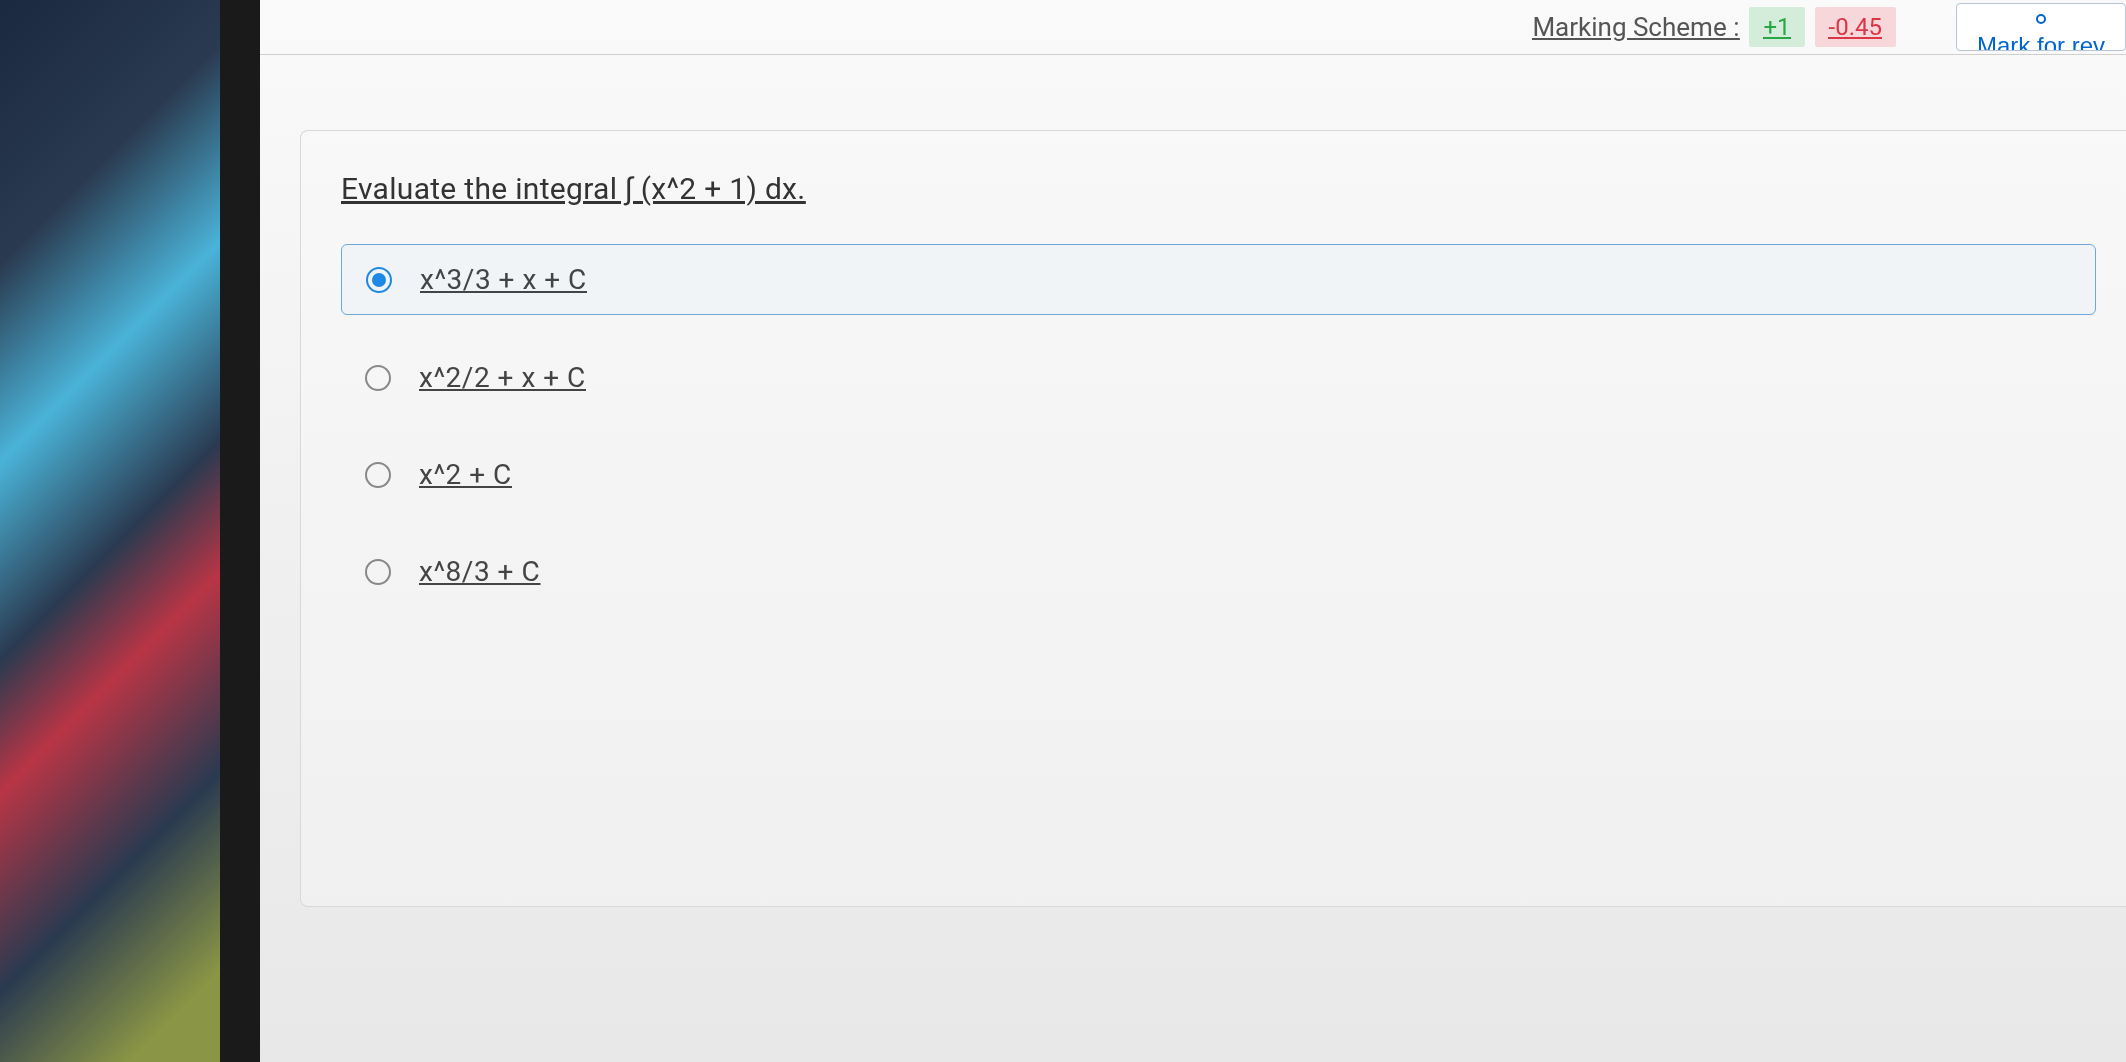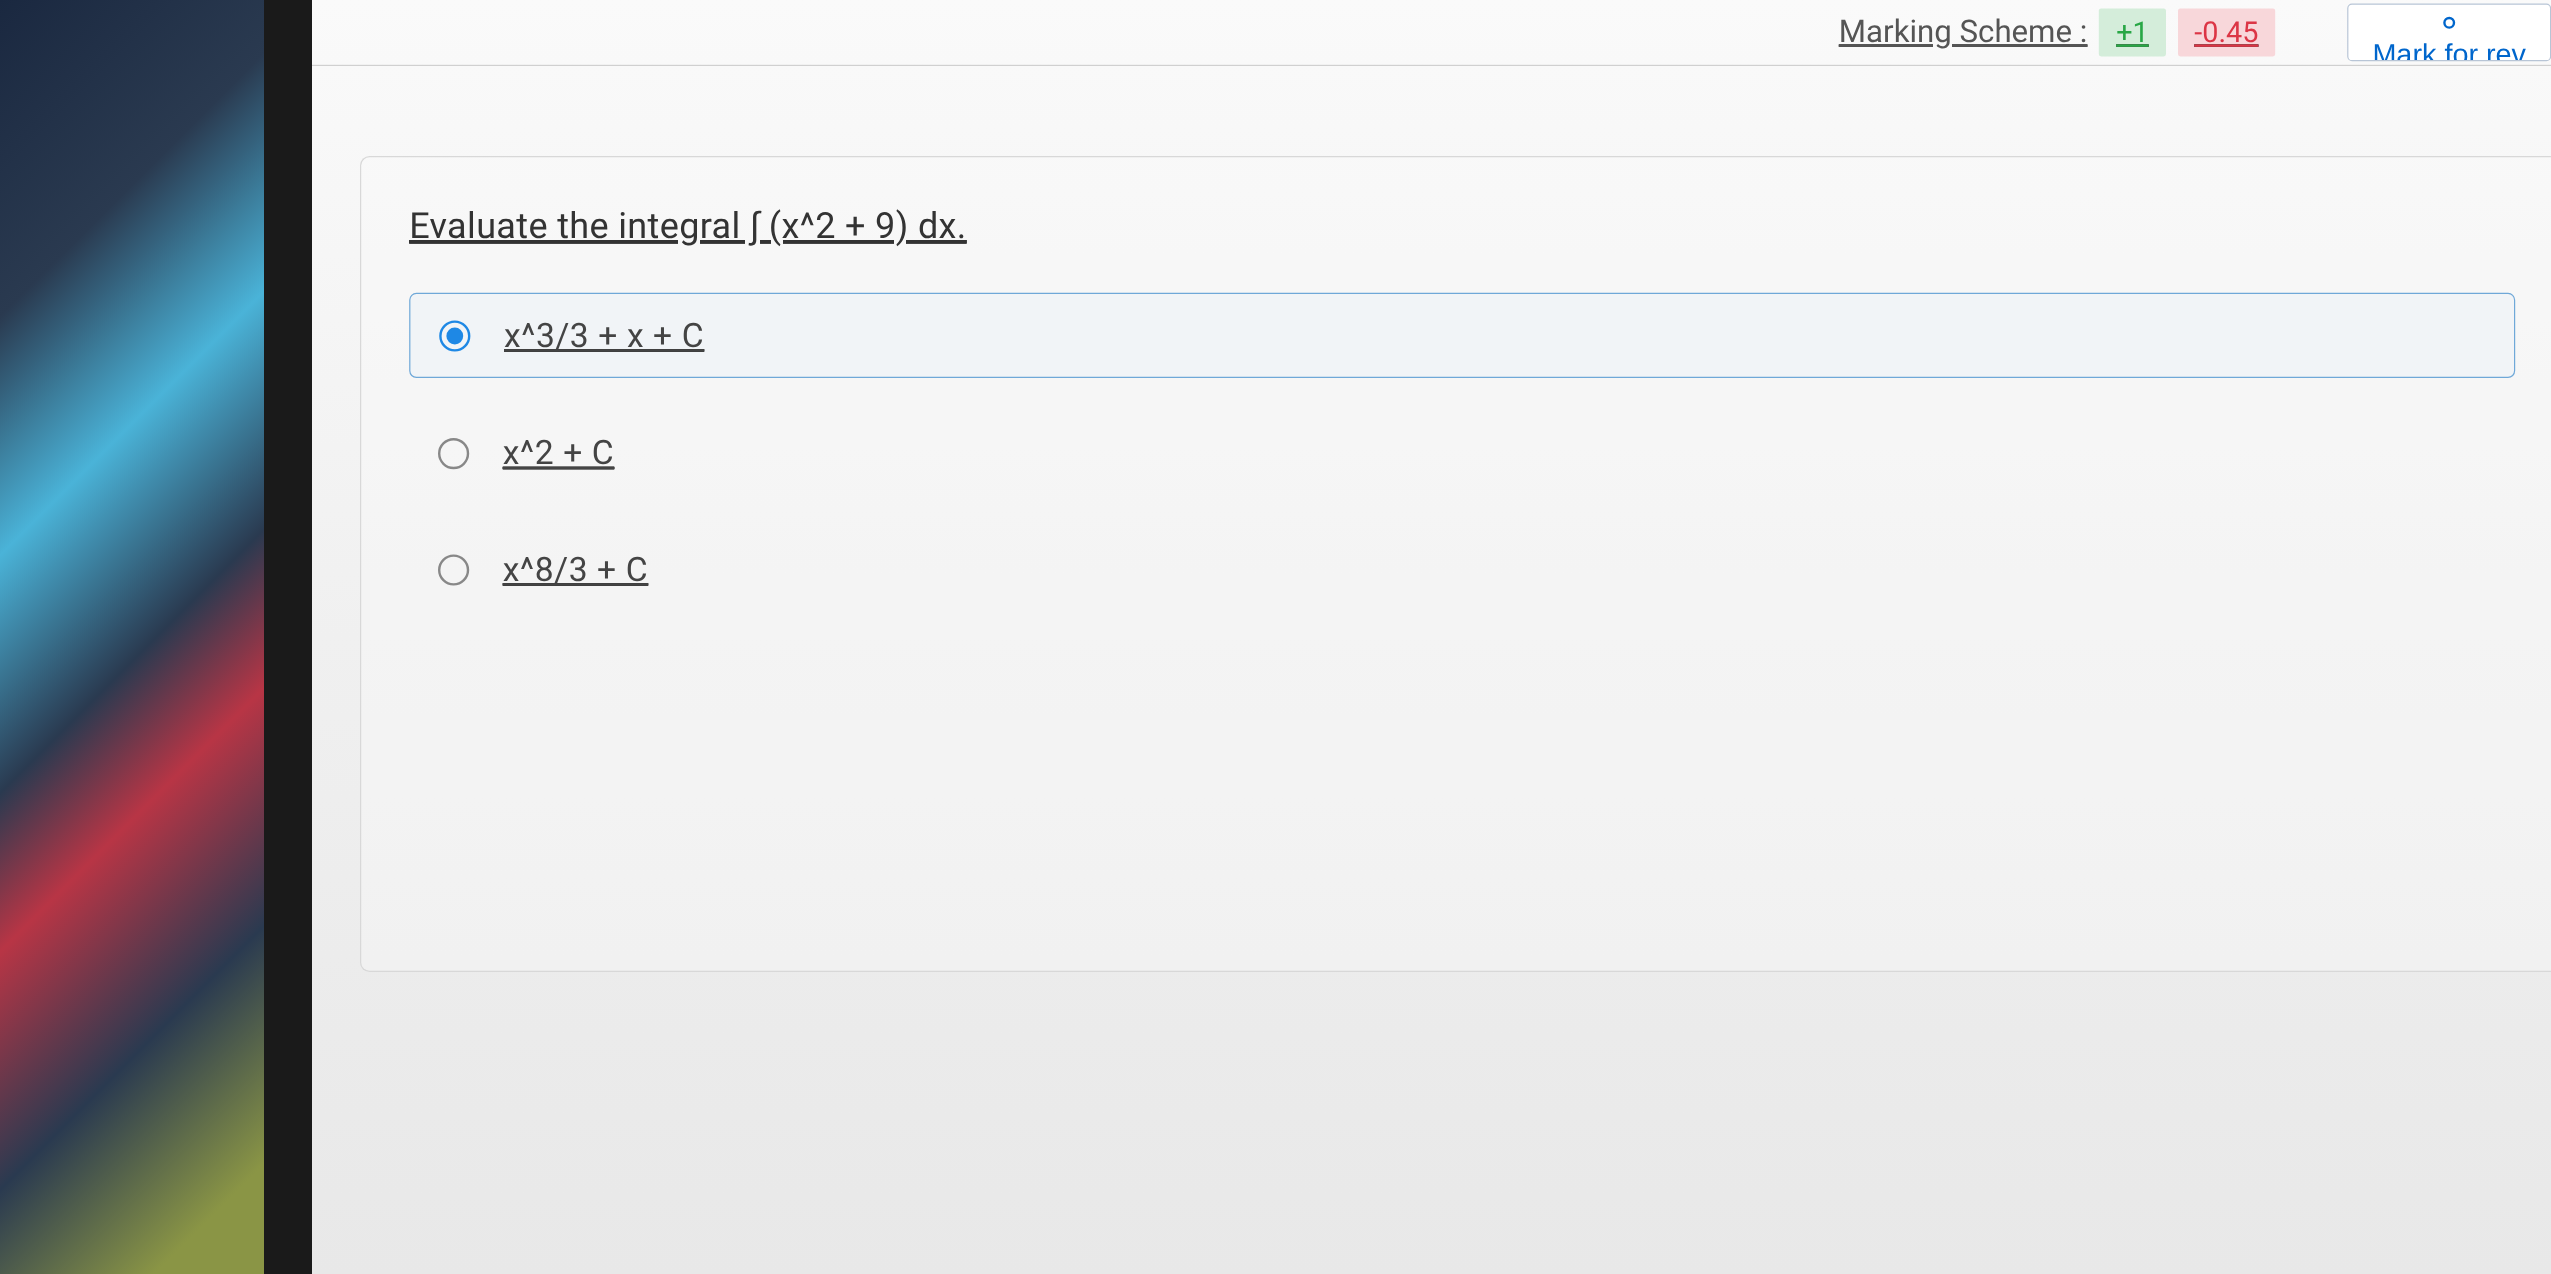--- a/index.html
+++ b/index.html
@@ -179,29 +179,33 @@
       <span class="score-positive">+1</span>
       <span class="score-negative">-0.45</span>
     </div>
     <button class="mark-review-btn">
       <span class="dot-icon"></span>
       <span>Mark for rev</span>
     </button>
   </div>
 
   <div class="question-panel">
-    <div class="question-text">Evaluate the integral ∫ (x^2 + 9) dx.</div>
+    <div class="question-text">Evaluate the integral ∫ (x^2 + 1) dx.</div>
 
     <div class="options">
       <div class="option selected">
         <span class="radio checked"></span>
         <span class="option-text">x^3/3 + x + C</span>
       </div>
       <div class="option">
         <span class="radio"></span>
+        <span class="option-text">x^2/2 + x + C</span>
+      </div>
+      <div class="option">
+        <span class="radio"></span>
         <span class="option-text">x^2 + C</span>
       </div>
       <div class="option">
         <span class="radio"></span>
         <span class="option-text">x^8/3 + C</span>
       </div>
     </div>
   </div>
 
 </div>

